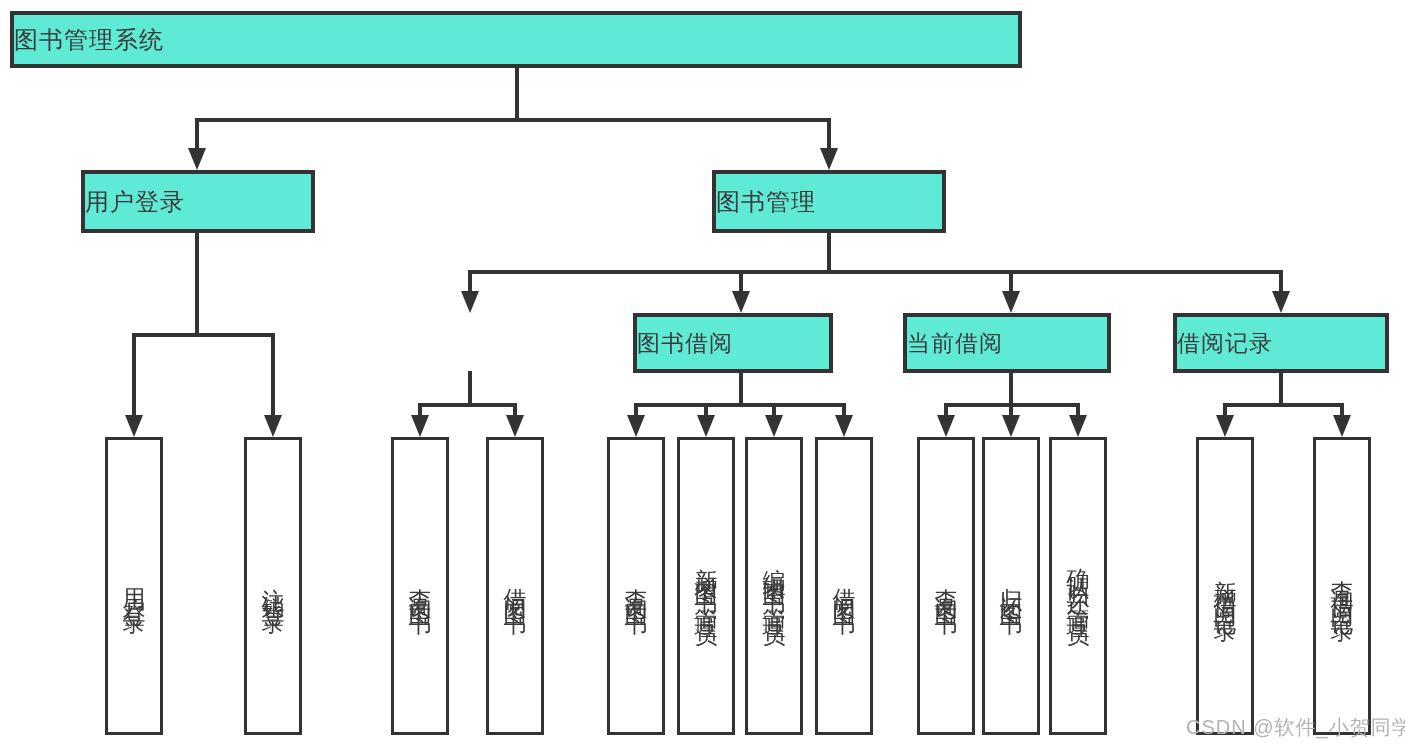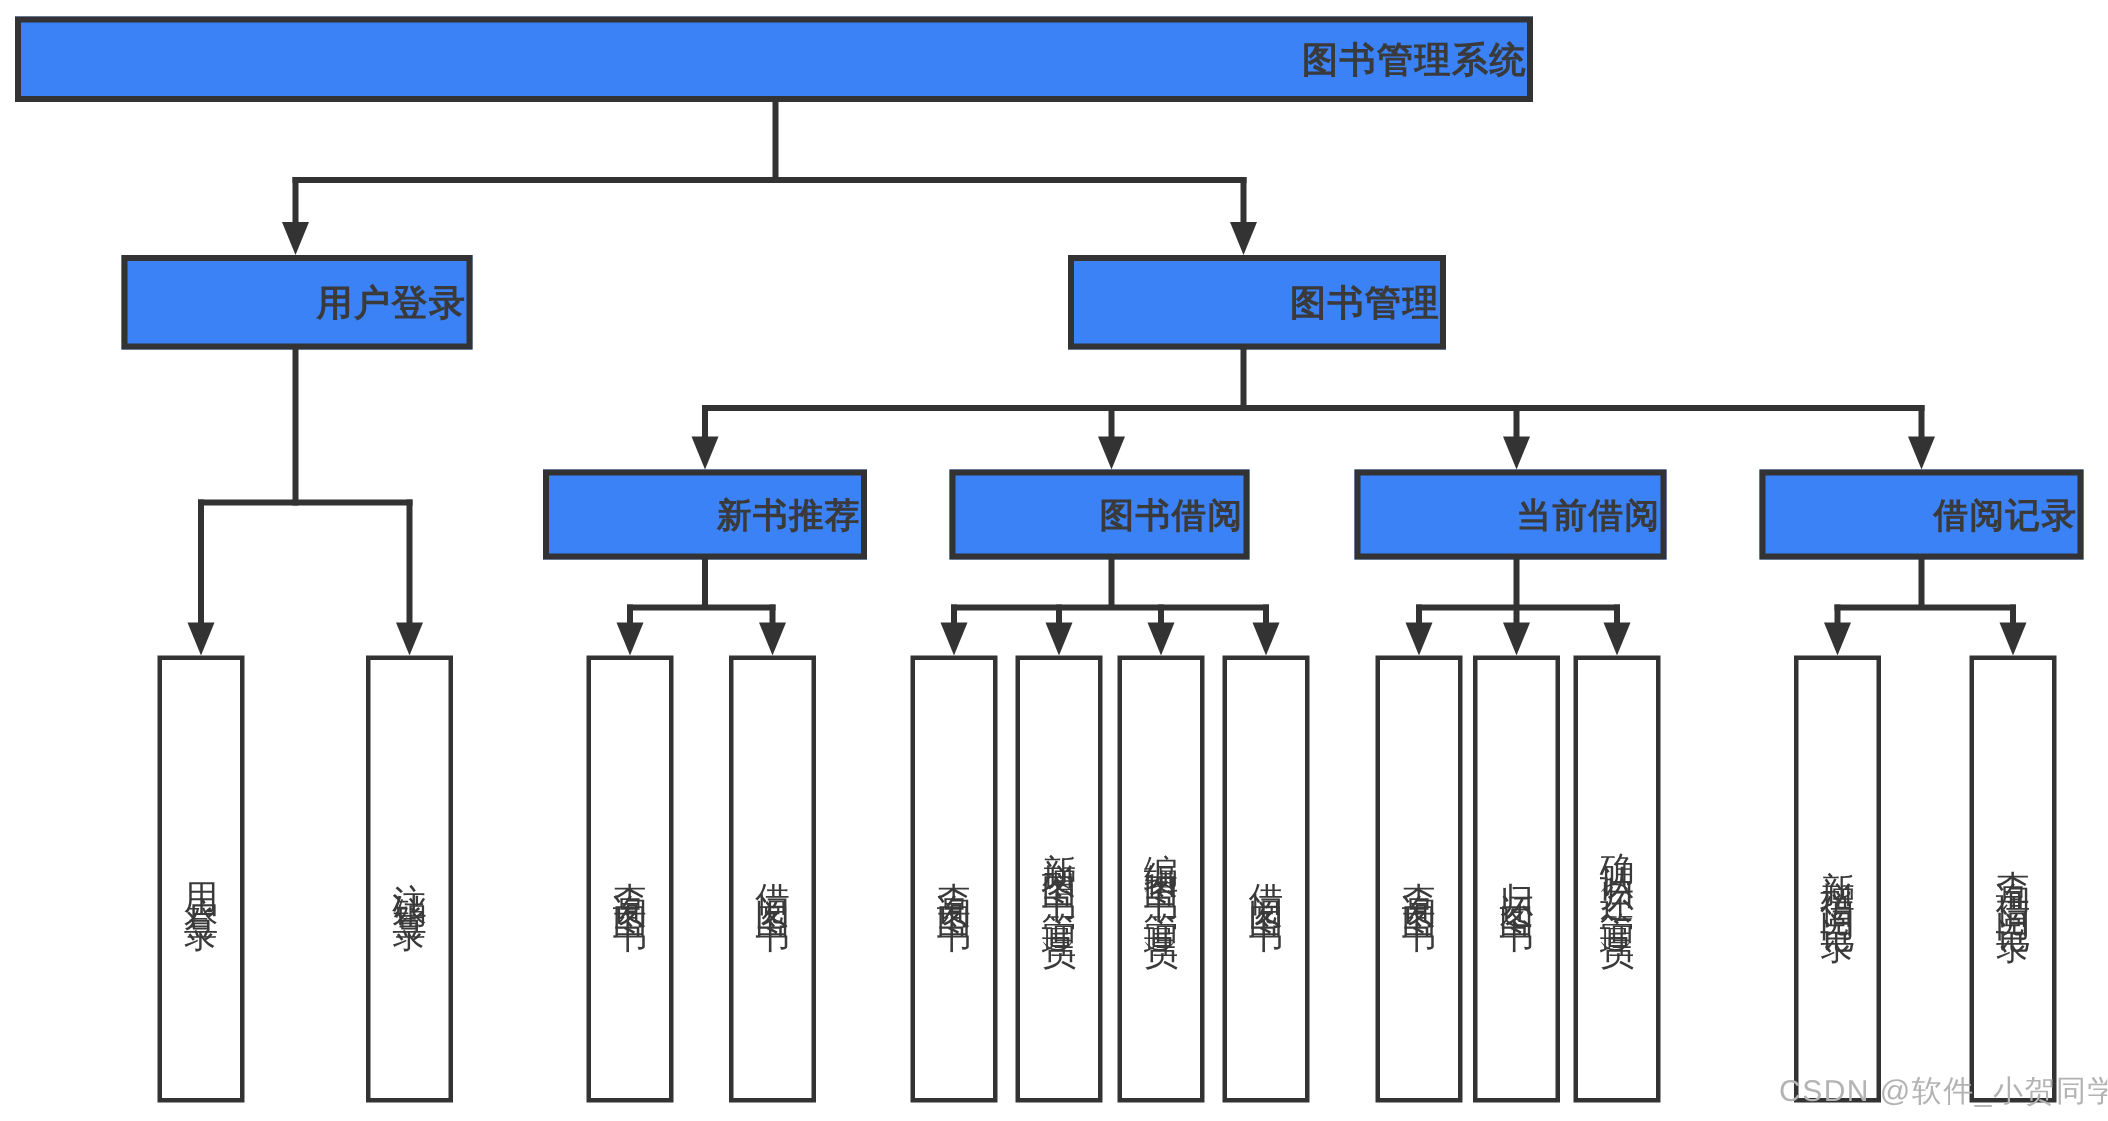--- a/index.html
+++ b/index.html
@@ -9,25 +9,24 @@
     height: 747px;
     background: #ffffff;
     font-family: "Liberation Sans", sans-serif;
     color: #3a3a3a;
     overflow: hidden;
   }
   .box {
     position: absolute;
     box-sizing: border-box;
     border: 4px solid #333333;
-    background: #3b82f6;
+    background: #5eead4;
     display: flex;
     align-items: center;
-    justify-content: flex-end;
-    font-weight: bold;
+    justify-content: flex-start;
   }
   .box .lbl { letter-spacing: 1px; white-space: nowrap; }
   .root-box  { font-size: 24px; }
   .l2-box    { font-size: 24px; }
   .l3-box    { font-size: 23px; }
   .leaf {
     position: absolute;
     box-sizing: border-box;
     border: 3px solid #333333;
     background: #ffffff;
@@ -77,21 +76,21 @@
   <div class="vline" style="left:515px; top:66px; width:4px; height:54px;"></div>
   <div class="hline" style="left:195px; top:118px; width:636px; height:4px;"></div>
   <div class="vline" style="left:195px; top:118px; width:4px; height:32px;"></div>
   <div class="arrow" style="left:188px; top:148px;"></div>
   <div class="vline" style="left:827px; top:118px; width:4px; height:32px;"></div>
   <div class="arrow" style="left:820px; top:148px;"></div>
 
   <div class="box l2-box" style="left:81px; top:170px; width:234px; height:63px;">
     <span class="lbl">用户登录</span>
   </div>
-  <div class="box l2-box" style="left:712px; top:170px; width:252px; height:63px;">
+  <div class="box l2-box" style="left:712px; top:170px; width:234px; height:63px;">
     <span class="lbl">图书管理</span>
   </div>
 
   <div class="vline" style="left:195px; top:231px; width:4px; height:106px;"></div>
   <div class="hline" style="left:132px; top:333px; width:143px; height:4px;"></div>
   <div class="vline" style="left:132px; top:333px; width:4px; height:84px;"></div>
   <div class="arrow" style="left:125px; top:415px;"></div>
   <div class="vline" style="left:271px; top:333px; width:4px; height:84px;"></div>
   <div class="arrow" style="left:264px; top:415px;"></div>
 
@@ -99,23 +98,20 @@
   <div class="hline" style="left:468px; top:270px; width:815px; height:4px;"></div>
   <div class="vline" style="left:468px; top:270px; width:4px; height:23px;"></div>
   <div class="arrow" style="left:461px; top:291px;"></div>
   <div class="vline" style="left:739px; top:270px; width:4px; height:23px;"></div>
   <div class="arrow" style="left:732px; top:291px;"></div>
   <div class="vline" style="left:1009px; top:270px; width:4px; height:23px;"></div>
   <div class="arrow" style="left:1002px; top:291px;"></div>
   <div class="vline" style="left:1279px; top:270px; width:4px; height:23px;"></div>
   <div class="arrow" style="left:1272px; top:291px;"></div>
 
-  <div class="box l3-box" style="left:362px; top:313px; width:216px; height:60px;">
-    <span class="lbl">新书推荐</span>
-  </div>
   <div class="box l3-box" style="left:633px; top:313px; width:200px; height:60px;">
     <span class="lbl">图书借阅</span>
   </div>
   <div class="box l3-box" style="left:903px; top:313px; width:208px; height:60px;">
     <span class="lbl">当前借阅</span>
   </div>
   <div class="box l3-box" style="left:1173px; top:313px; width:216px; height:60px;">
     <span class="lbl">借阅记录</span>
   </div>
 

